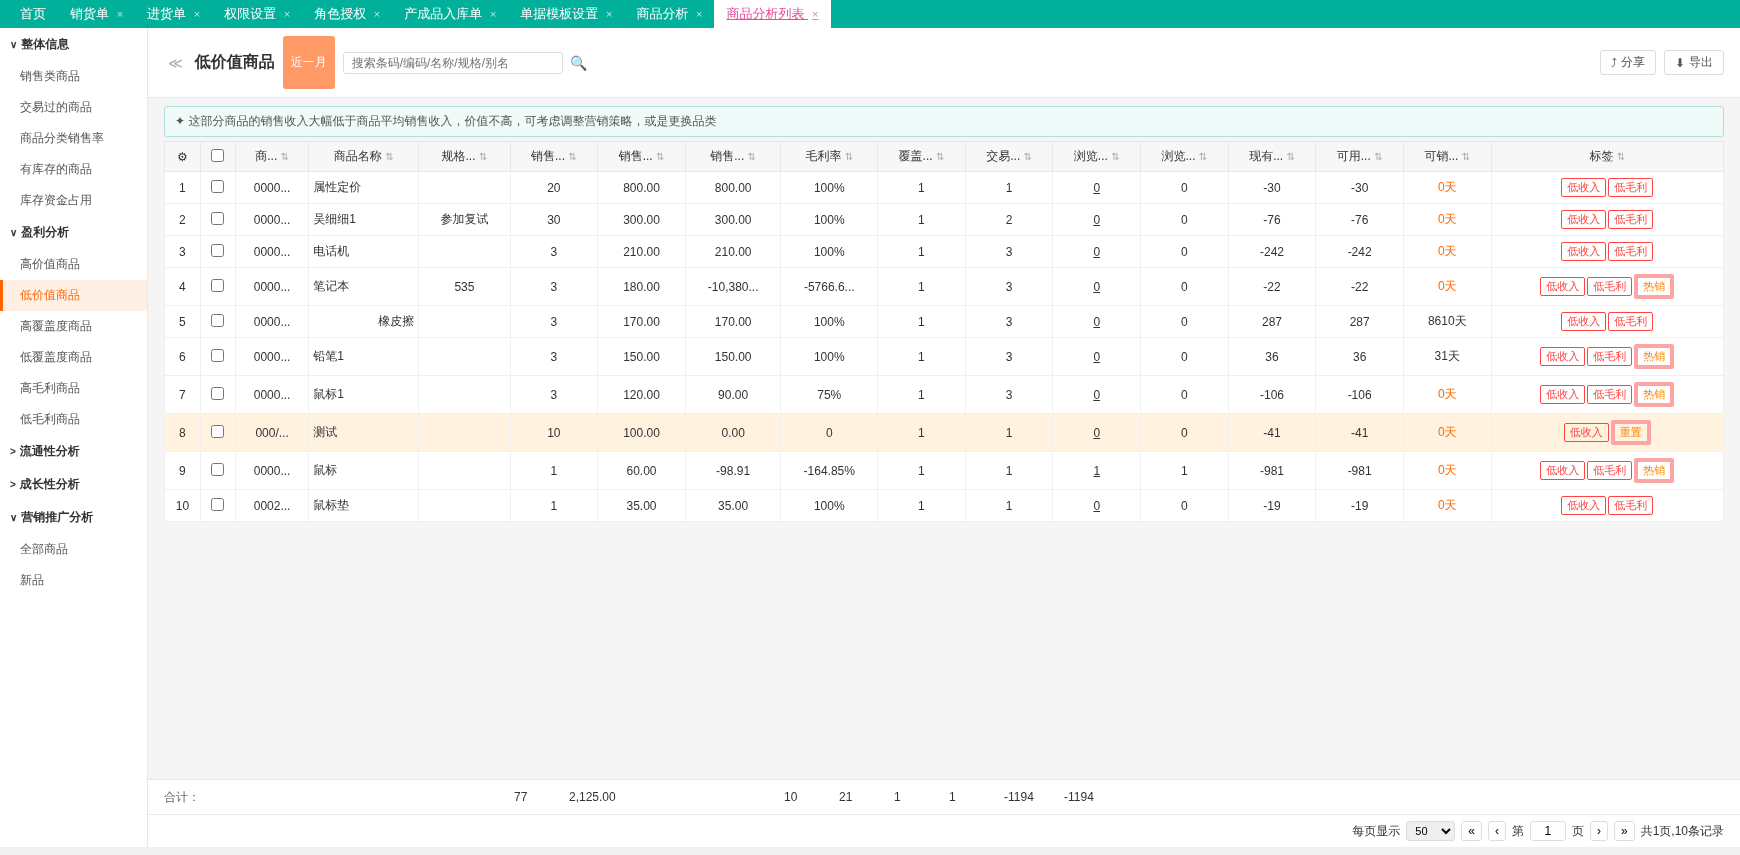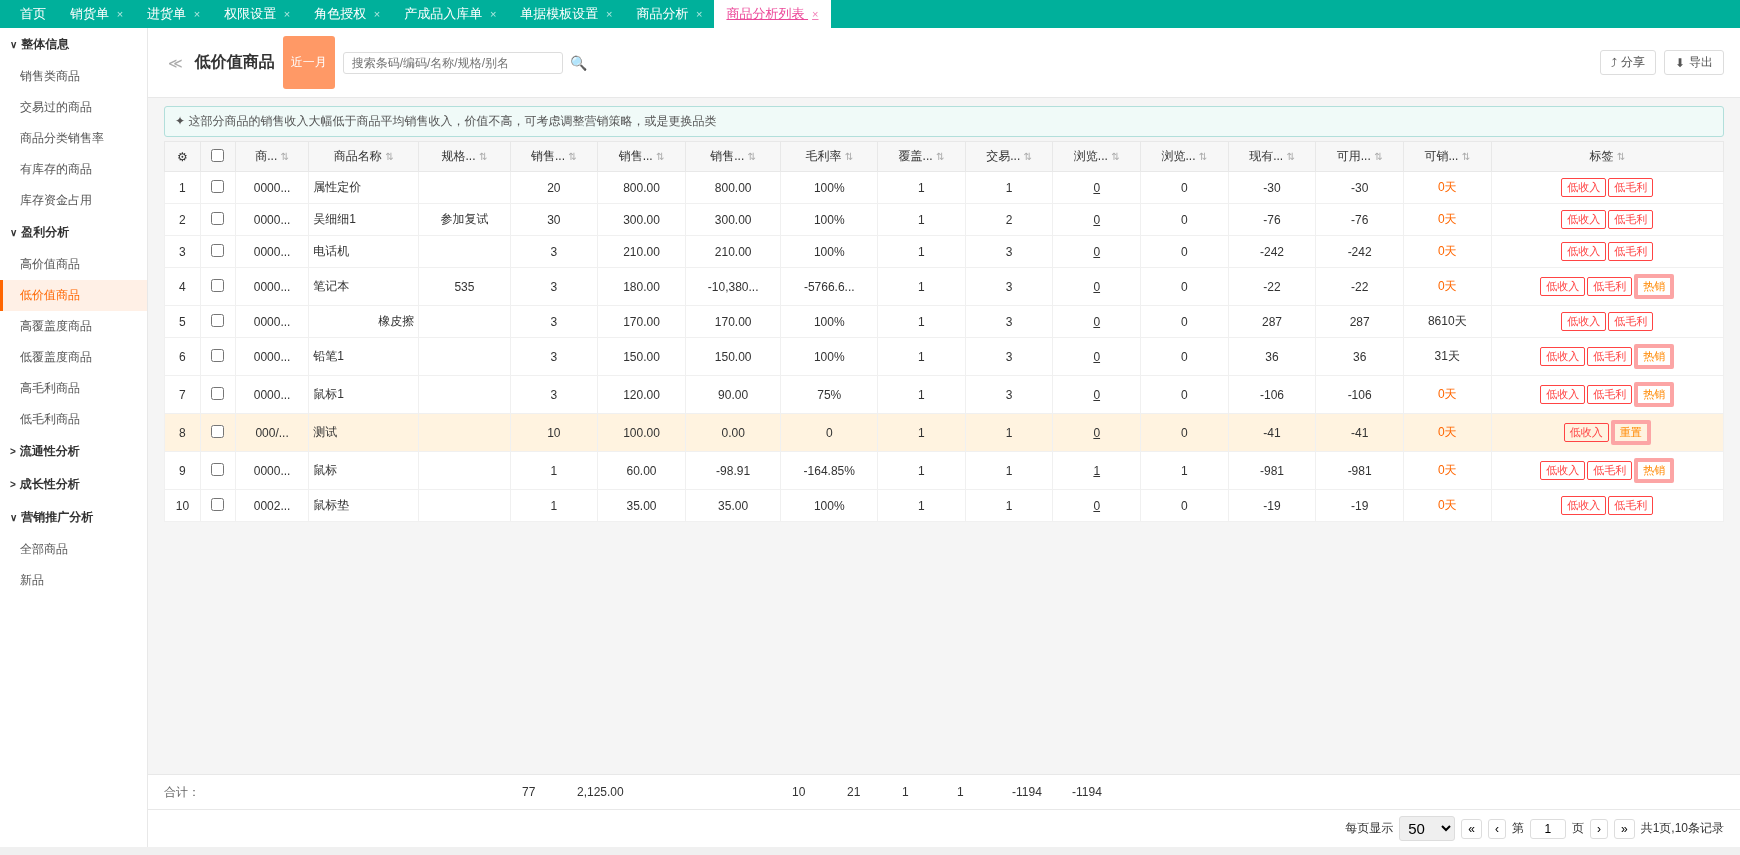--- a/index.html
+++ b/index.html
@@ -198,40 +198,40 @@
     .text-orange { color: #ff6600; }
     .underline { text-decoration: underline; cursor: pointer; }
 
     
     .table-footer {
       background: #fff;
       border-top: 1px solid #e8e8e8;
       padding: 6px 16px;
       display: flex;
       align-items: center;
-      gap: 24px;
+      gap: 16px;
     }
     .footer-label { color: #666; font-size: 12px; }
 
     
     .pagination-bar {
       background: #fff;
       border-top: 1px solid #e8e8e8;
       padding: 6px 16px;
       display: flex;
       align-items: center;
       justify-content: flex-end;
       gap: 6px;
       font-size: 12px;
     }
     .page-size-select {
       border: 1px solid #ddd;
       border-radius: 3px;
       padding: 2px 4px;
-      font-size: 15px;
+      font-size: 11px;
     }
     .page-btn {
       border: 1px solid #ddd;
       background: #fff;
       border-radius: 3px;
       padding: 2px 6px;
       cursor: pointer;
       font-size: 12px;
     }
     .page-input {

